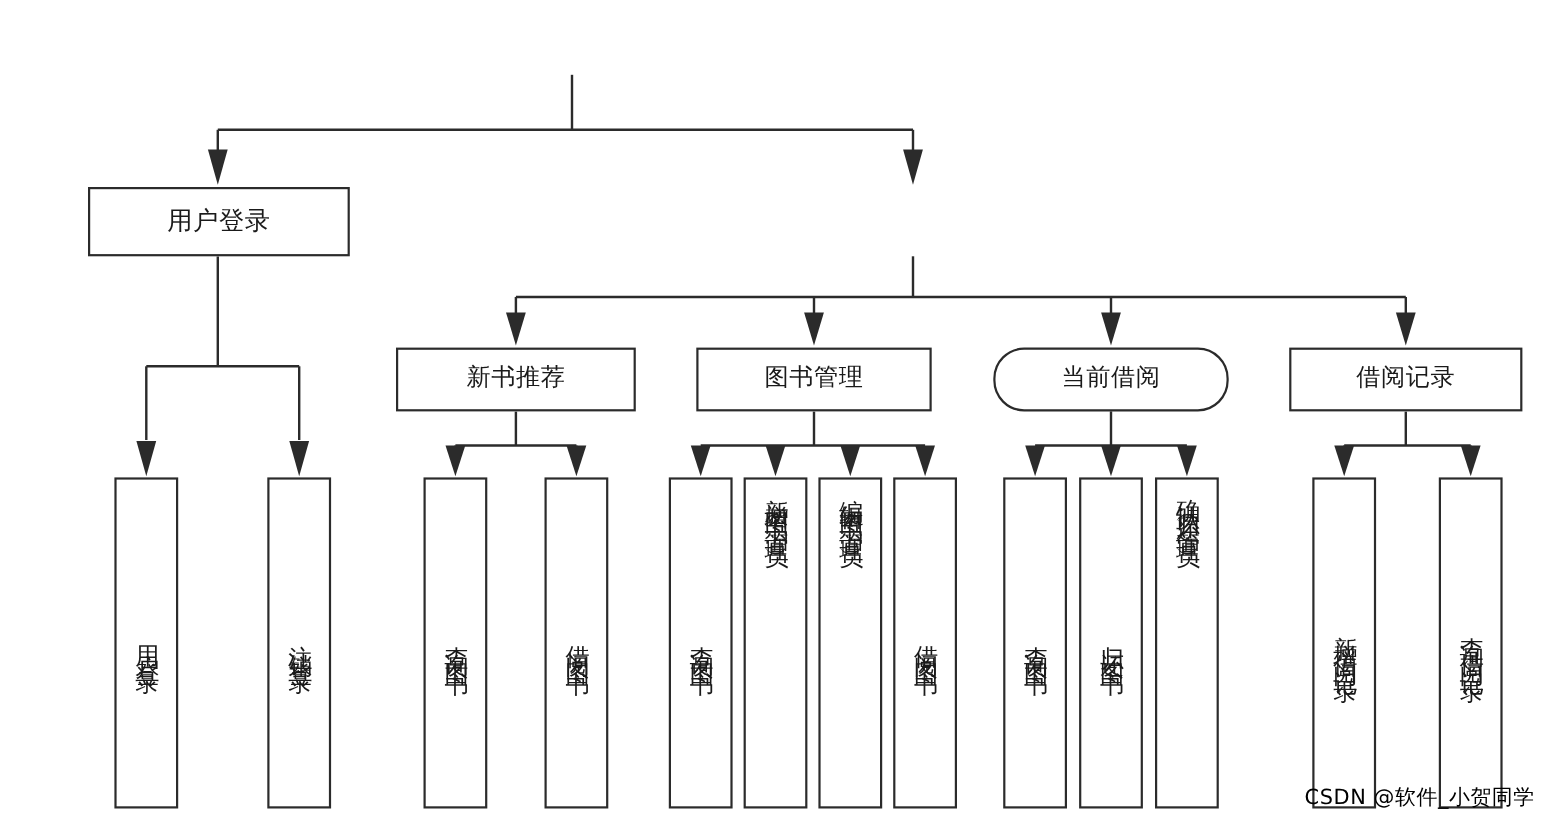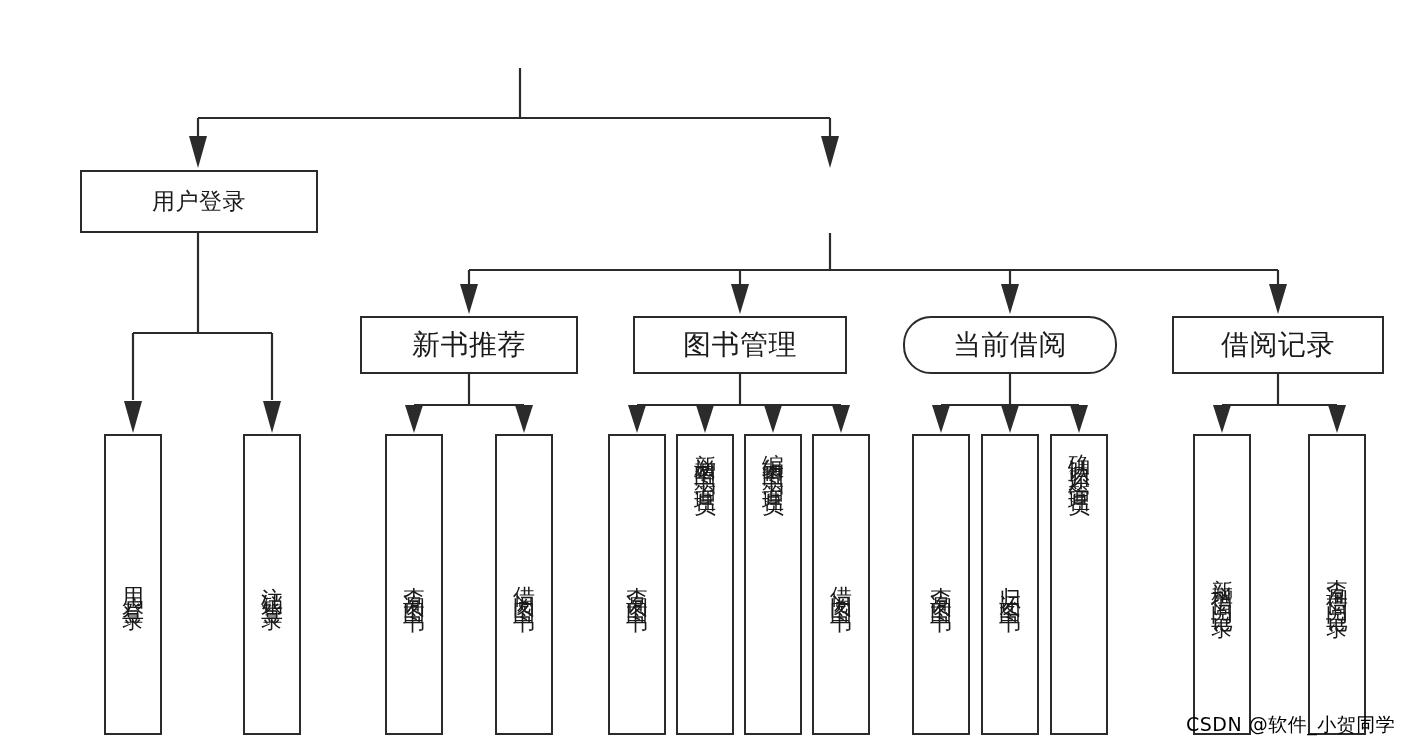--- a/index.html
+++ b/index.html
@@ -28,21 +28,21 @@
     color: #1a1a1a;
   }
   .node .label {
     display: block;
     text-align: center;
     line-height: 1.08;
     letter-spacing: 0.5px;
   }
   .node.root .label { font-size: 24px; }
   .node.level2 .label { font-size: 23px; }
-  .node.level3 .label { font-size: 28px; }
+  .node.level3 .label { font-size: 22px; font-family: Liberation Mono, monospace; }
 
   
   .node.leaf {
     align-items: flex-start;
     justify-content: center;
     padding-top: 0;
   }
   .node.leaf .label {
     writing-mode: vertical-rl;
     text-orientation: upright;

